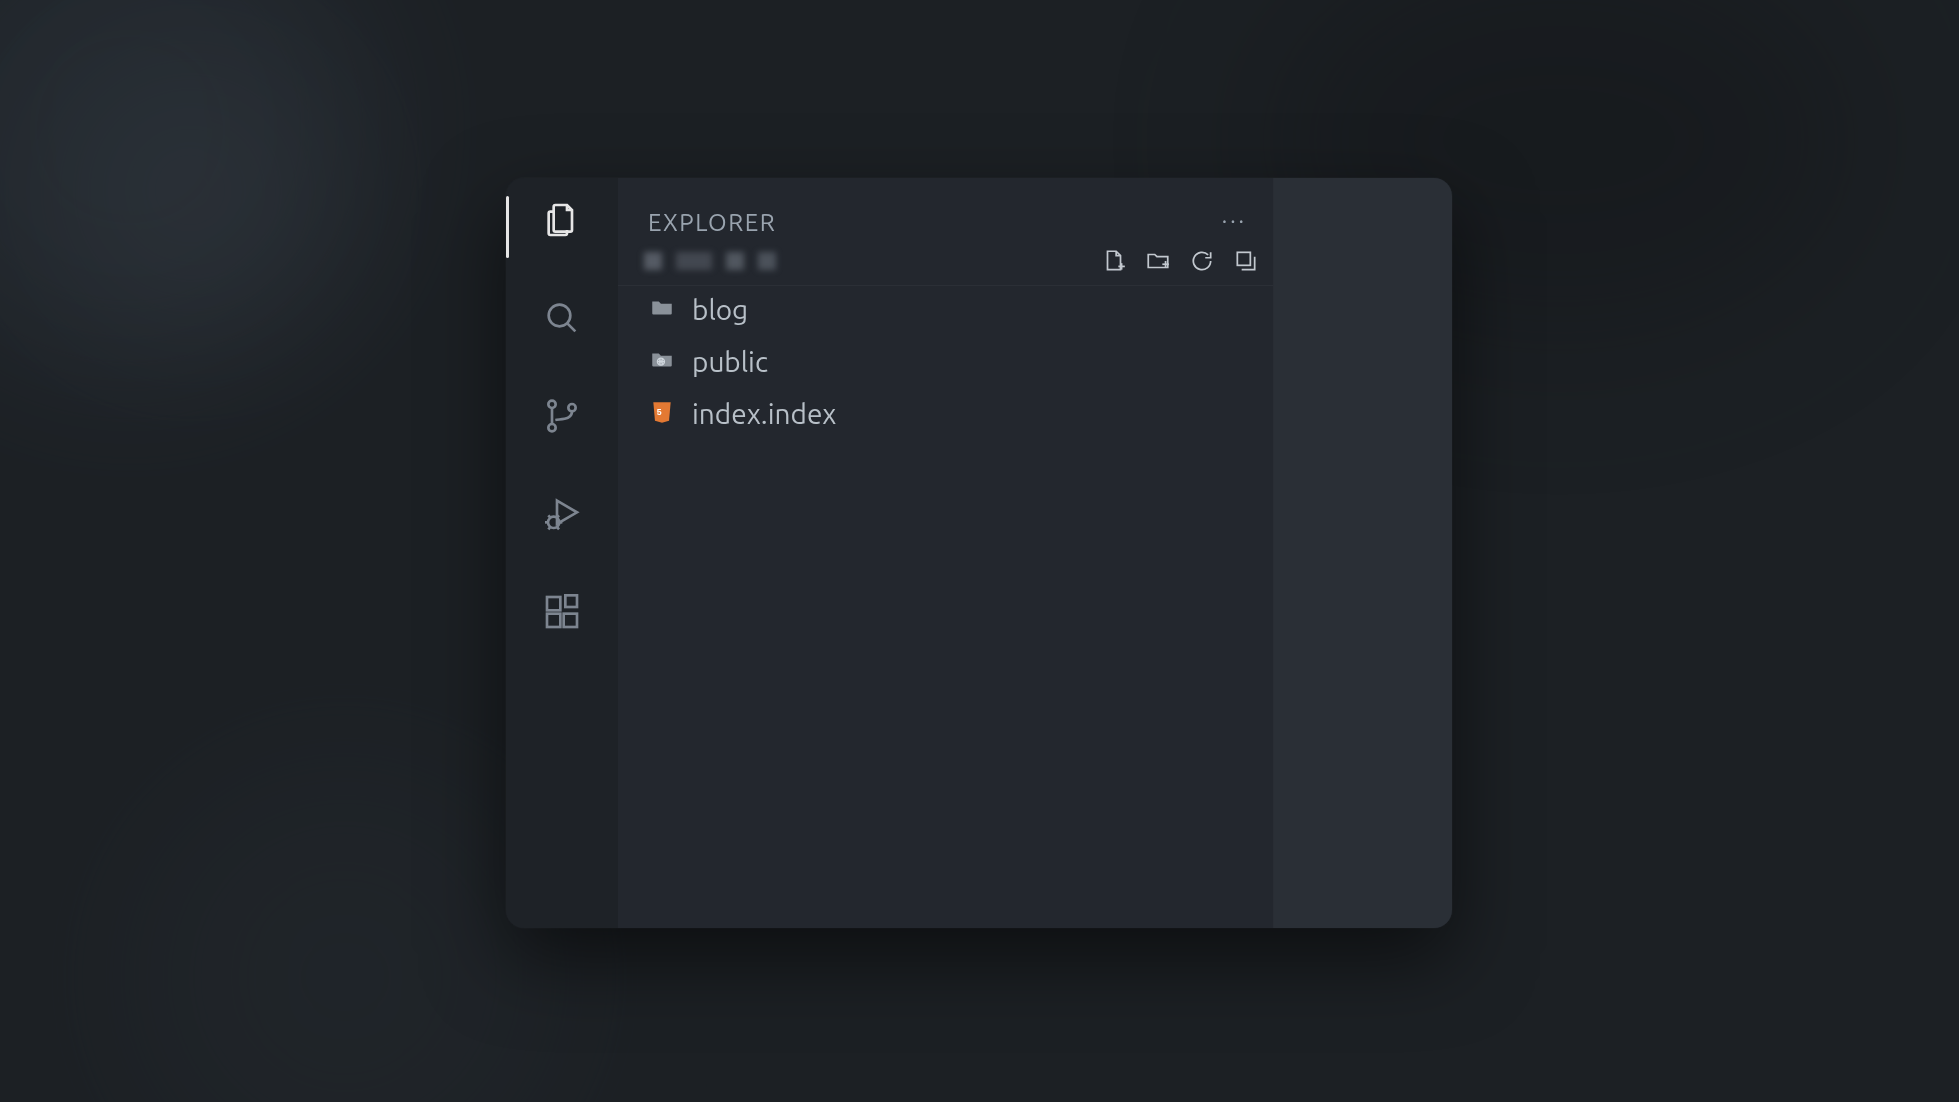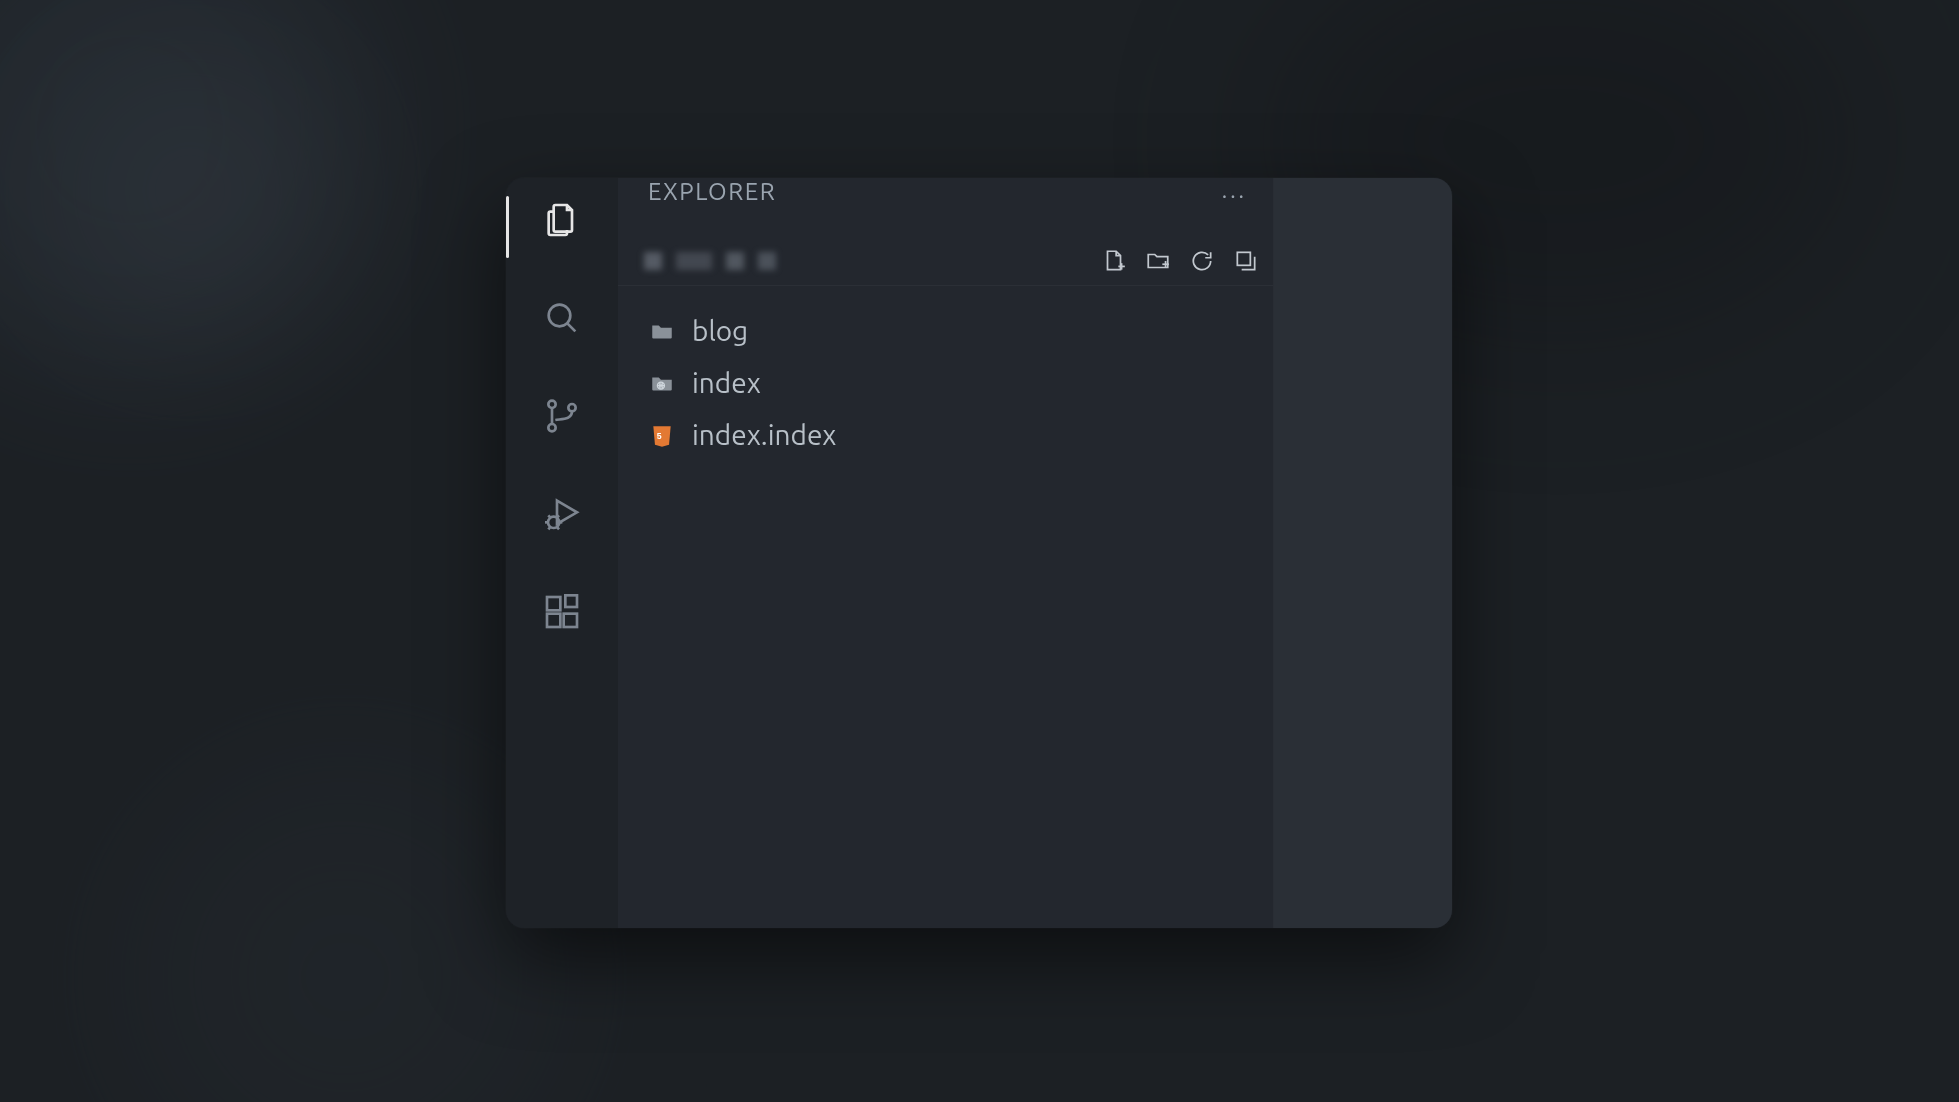--- a/index.html
+++ b/index.html
@@ -73,21 +73,21 @@
   .sidebar {
     width: 656px;
     background: #23272e;
     display: flex;
     flex-direction: column;
     border-right: 1px solid rgba(255,255,255,0.03);
   }
   .sidebar-header {
     height: 58px;
     display: flex;
-    align-items: flex-start;
+    align-items: flex-end;
     justify-content: space-between;
     padding: 0 20px 0 30px;
     gap: 37px;
   }
   .sidebar-title {
     color: #9aa4af;
     font-size: 24px;
     letter-spacing: 1.5px;
     font-weight: 400;
   }
@@ -135,21 +135,21 @@
   .section-actions svg { width: 26px; height: 26px; stroke: currentColor; fill: none; stroke-width: 1.6; }
 
   .tree {
     flex: 1;
     padding: 8px 0;
     overflow: auto;
   }
   .tree-row {
     height: 52px;
     display: flex;
-    align-items: flex-end;
+    align-items: flex-start;
     gap: 16px;
     padding-left: 30px;
     color: #b8c0c8;
     font-size: 28px;
     cursor: pointer;
   }
   .tree-icon {
     width: 28px; height: 28px;
     display: flex; align-items: center; justify-content: center;
     flex-shrink: 0;
@@ -285,21 +285,21 @@
 
 
       <div class="tree-row">
         <span class="tree-icon">
           <svg viewBox="0 0 24 24">
               <path fill="#8a9199" d="M3 6h6l2 2h10v9a1 1 0 0 1-1 1H4a1 1 0 0 1-1-1z"></path>
               <circle cx="11" cy="13.5" r="3.2" fill="none" stroke="#cfd6dd" stroke-width="1.3"></circle>
               <path d="M8 13.5h6M11 10.3v6.4M9 11c1.3 1.6 1.3 3.4 0 5M13 11c-1.3 1.6-1.3 3.4 0 5" stroke="#cfd6dd" stroke-width="1" fill="none"></path>
             </svg>
         </span>
-        <span class="tree-label">index</span>
+        <span class="tree-label">public</span>
       </div>
 
 
       <div class="tree-row">
         <span class="tree-icon">
           <svg viewBox="0 0 24 24">
               <path fill="#e37933" d="M4 3h16l-1.5 17L12 22l-6.5-2z"></path>
               <text x="7.2" y="15" font-size="8" font-weight="700" fill="#fff" font-family="sans-serif">5</text>
             </svg>
         </span>

